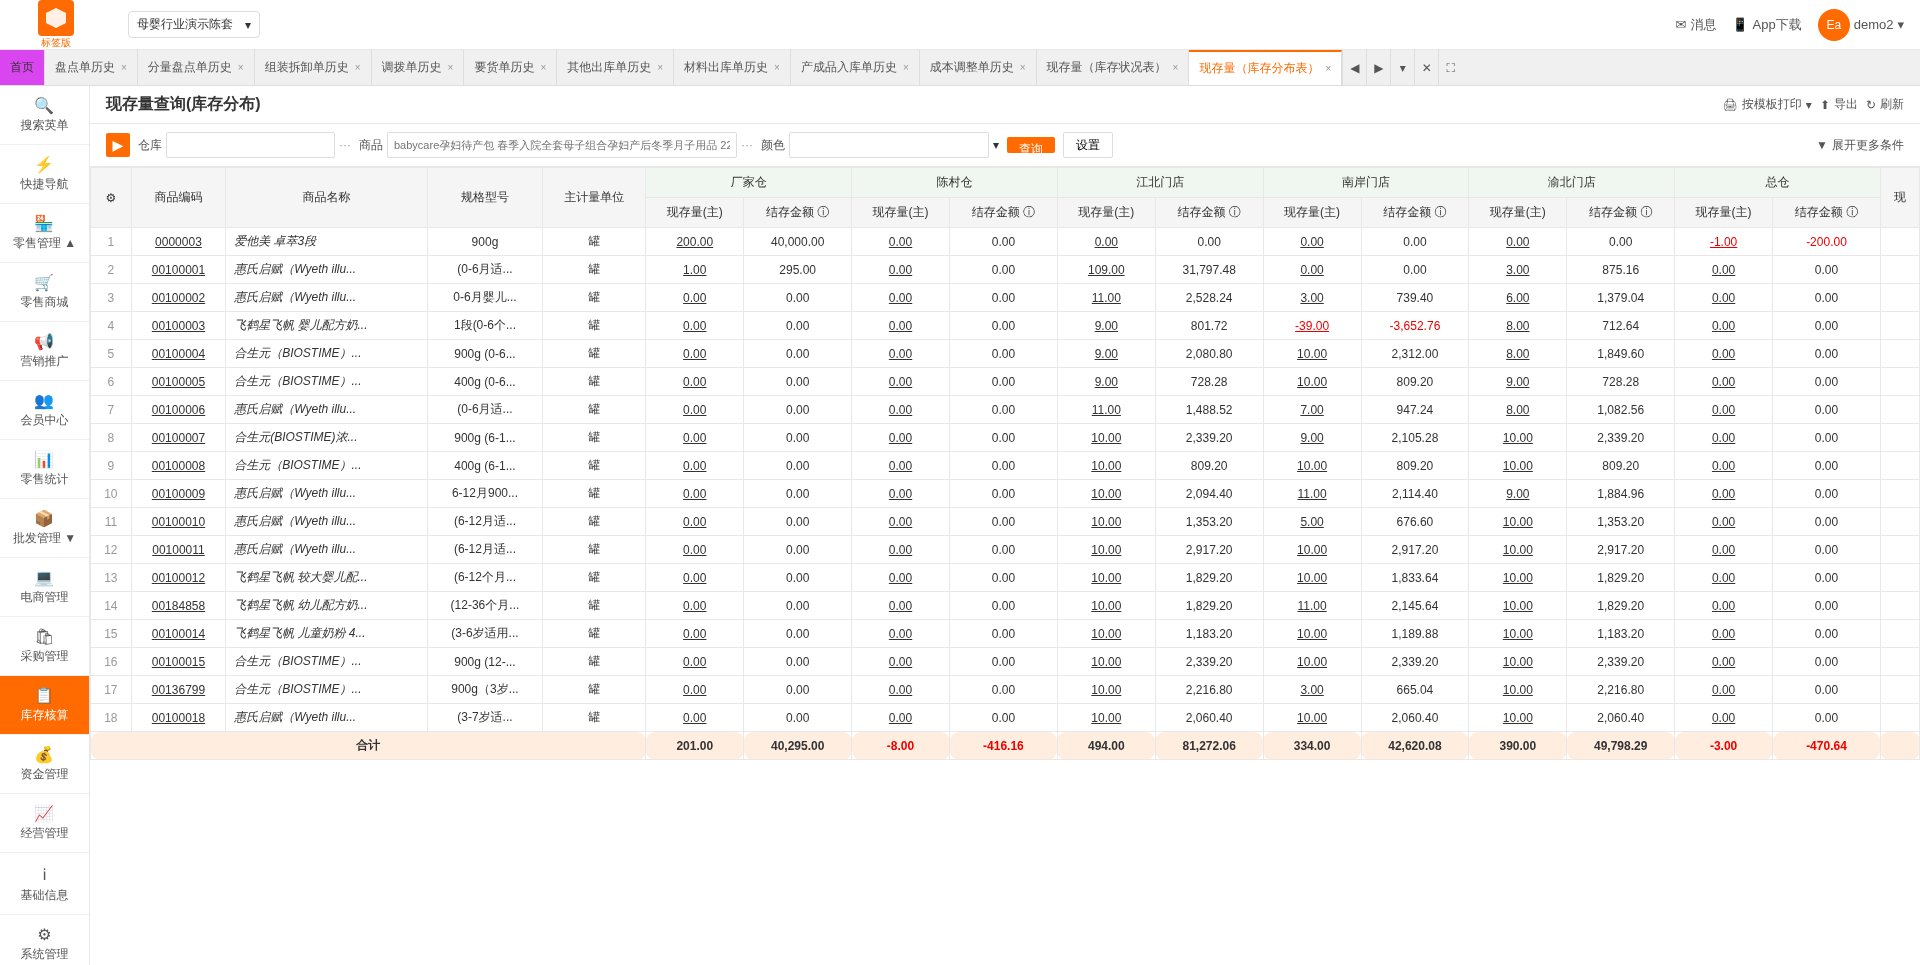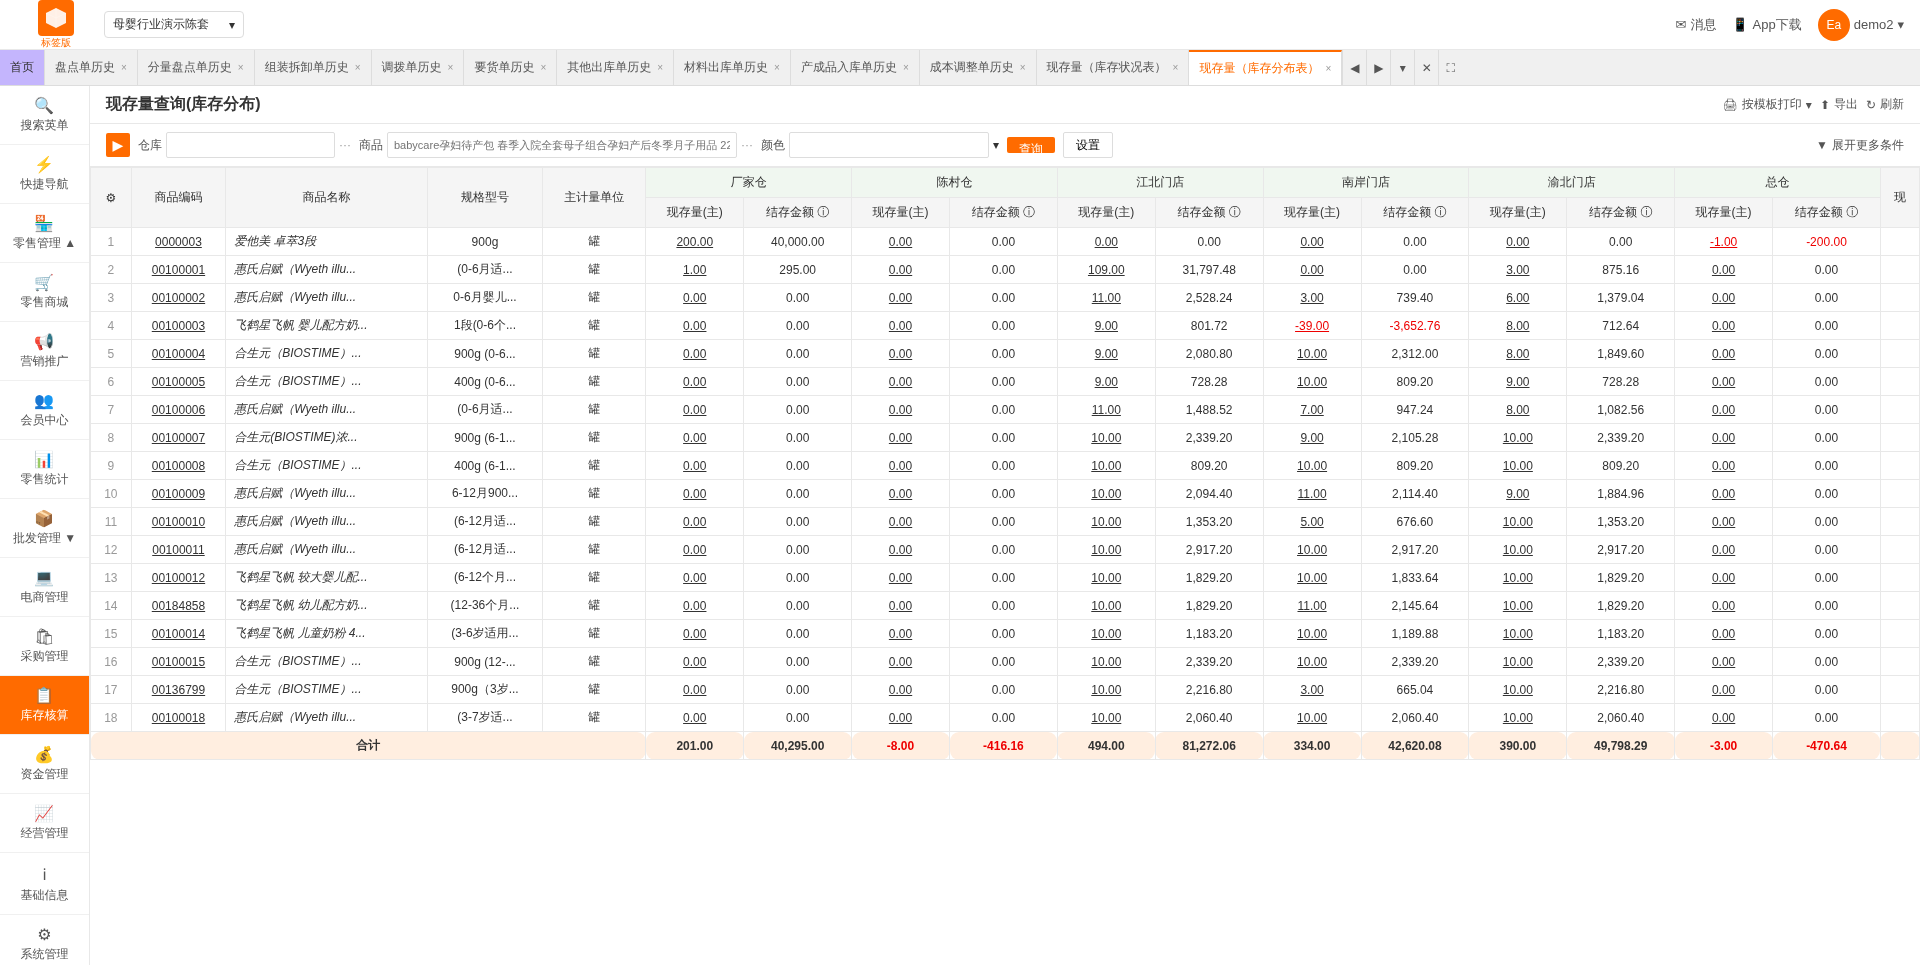--- a/index.html
+++ b/index.html
@@ -5,30 +5,30 @@
     * { box-sizing: border-box; margin: 0; padding: 0; }
     body { font-family: 'Microsoft YaHei', Arial, sans-serif; font-size: 12px; background: #f5f5f5; color: #333; overflow: hidden; }
     
     
     .top-bar { height: 50px; background: #fff; display: flex; align-items: center; padding: 0 16px; border-bottom: 1px solid #e8e8e8; justify-content: space-between; }
     .top-bar-left { display: flex; align-items: center; gap: 8px; }
     .logo-area { display: flex; flex-direction: column; align-items: center; width: 80px; }
     .logo-icon { width: 36px; height: 36px; background: #ff6b00; border-radius: 4px; display: flex; align-items: center; justify-content: center; }
     .logo-icon svg { width: 24px; height: 24px; fill: white; }
     .logo-text { font-size: 10px; color: #ff6b00; }
-    .dropdown-selector { display: flex; align-items: center; gap: 20px; padding: 4px 8px; border: 1px solid #ddd; border-radius: 4px; cursor: pointer; background: #fff; }
+    .dropdown-selector { display: flex; align-items: center; gap: 12px; padding: 4px 8px; border: 1px solid #ddd; border-radius: 4px; cursor: pointer; background: #fff; margin-left: 24px; }
     .top-bar-right { display: flex; align-items: center; gap: 16px; }
     .top-bar-item { display: flex; align-items: center; gap: 4px; cursor: pointer; color: #555; font-size: 13px; }
     .avatar { width: 32px; height: 32px; border-radius: 50%; background: #ff6b00; display: flex; align-items: center; justify-content: center; color: white; font-size: 12px; }
 
     
     .tab-bar { height: 36px; background: #f0f0f0; display: flex; align-items: center; border-bottom: 1px solid #ddd; overflow: hidden; }
     .tab-item { height: 36px; display: flex; align-items: center; padding: 0 10px; font-size: 12px; cursor: pointer; border-right: 1px solid #ddd; white-space: nowrap; background: #f0f0f0; color: #555; gap: 4px; flex-shrink: 0; }
     .tab-item.active { background: #fff; color: #ff6b00; border-top: 2px solid #ff6b00; }
-    .tab-item.home { background: #c4b5fd; color: #333; }
+    .tab-item.home { background: #d946ef; color: #333; }
     .tab-close { font-size: 10px; color: #999; cursor: pointer; margin-left: 2px; }
     .tab-nav-btn { width: 24px; height: 36px; display: flex; align-items: center; justify-content: center; cursor: pointer; background: #f0f0f0; border-left: 1px solid #ddd; flex-shrink: 0; color: #555; }
 
     
     .layout { display: flex; height: calc(965px - 86px); }
     .sidebar { width: 90px; background: #fff; border-right: 1px solid #e8e8e8; display: flex; flex-direction: column; flex-shrink: 0; }
     .sidebar-item { padding: 10px 4px; text-align: center; cursor: pointer; color: #555; font-size: 12px; border-bottom: 1px solid #f0f0f0; }
     .sidebar-item.active { background: #ff6b00; color: white; }
     .sidebar-item .icon { font-size: 16px; margin-bottom: 2px; }
 

